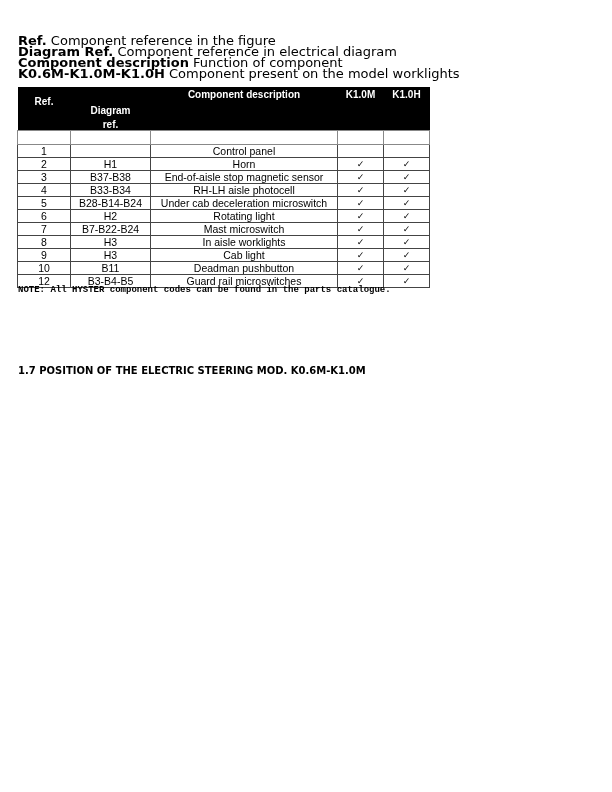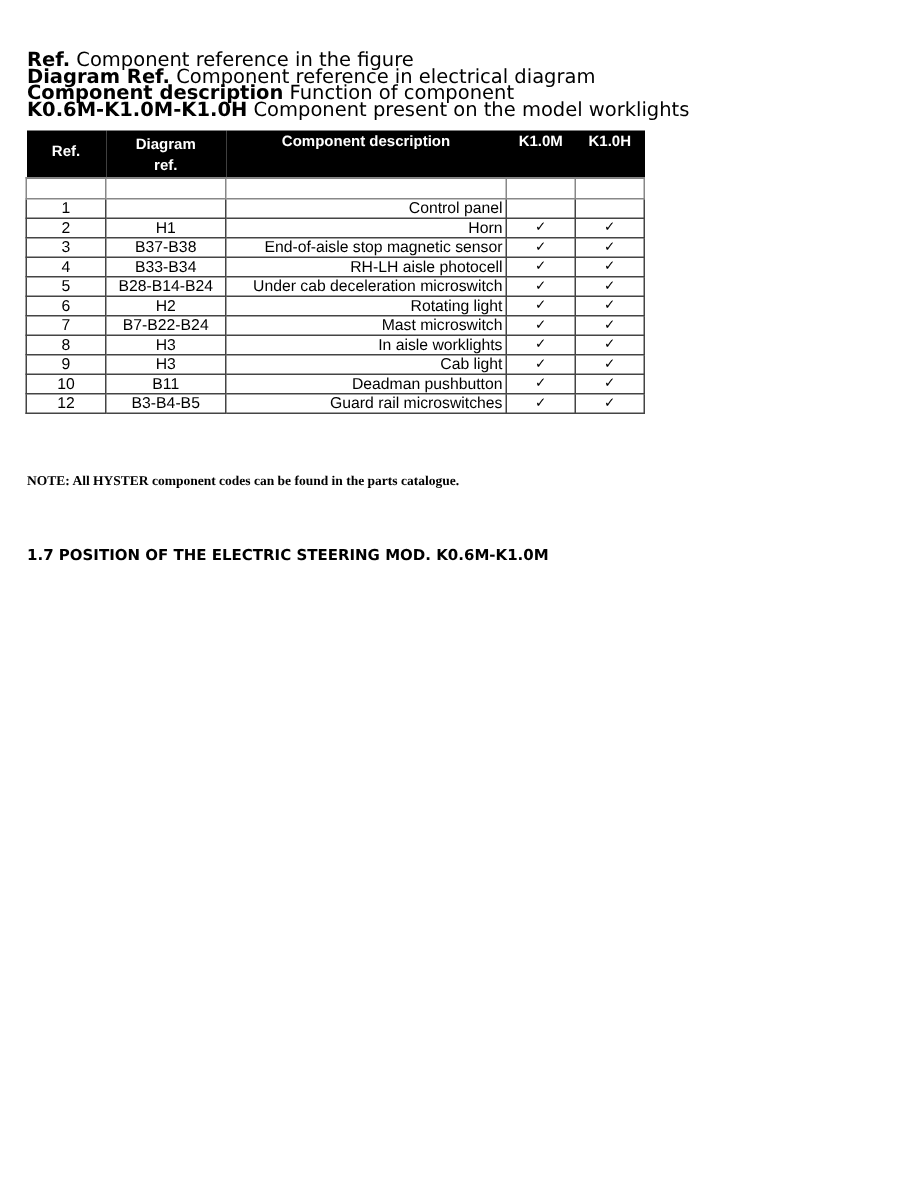--- a/index.html
+++ b/index.html
@@ -5,23 +5,23 @@
     html, body { margin: 0; padding: 0; background: #ffffff; }
     body { width: 612px; height: 792px; position: relative; overflow: hidden; color: #000; }
     .legend { position: absolute; left: 18px; top: 35px; font-family: "DejaVu Sans", sans-serif; font-size: 13px; line-height: 11px; }
     .legend b { font-weight: bold; }
     table.comp { position: absolute; left: 17px; top: 87px; width: 412px; border-collapse: collapse; font-family: "Liberation Sans", sans-serif; font-size: 10.5px; table-layout: fixed; }
     table.comp th { background: #000; color: #fff; font-weight: bold; font-size: 10px; height: 31px; padding: 0; vertical-align: top; }
     table.comp th span { display: block; }
     table.comp td { border: 1px solid #444; height: 12px; padding: 0 2px; line-height: 12px; white-space: nowrap; overflow: hidden; }
     table.comp tr.blank td { height: 13px; border-color: #888; }
     td.c { text-align: center; }
-    td.l { text-align: right; }
+    td.l { text-align: center; }
     .chk { font-family: "DejaVu Sans", sans-serif; font-size: 9px; }
-    .note { position: absolute; left: 18px; top: 315px; font-family: Liberation Serif, serif; font-size: 9px; font-weight: bold; text-align: center; }
+    .note { position: absolute; left: 18px; top: 285px; font-family: Liberation Mono, monospace; font-size: 9px; font-weight: bold; text-align: center; }
     .section { position: absolute; left: 18px; top: 321px; font-family: "DejaVu Sans", sans-serif; font-size: 10px; font-weight: bold; margin-top: 44px; }
   </style>
 </head>
 <body>
 
 <div class="legend">
   <div><b>Ref.</b> <span>Component reference in the figure</span></div>
   <div><b>Diagram Ref.</b> <span>Component reference in electrical diagram</span></div>
   <div><b>Component description</b> <span>Function of component</span></div>
   <div><b>K0.6M-K1.0M-K1.0H</b> <span>Component present on the model worklights</span></div>
@@ -34,21 +34,21 @@
     <col style="width:187px">
     <col style="width:46px">
     <col style="width:46px">
   </colgroup>
   <thead>
     <tr>
       <th>
           <span style="margin-top:9px">Ref.</span>
         </th>
       <th>
-          <span style="margin-top:4px">Diagram</span>
+          <span style="margin-top:18px">Diagram</span>
           <span style="margin-top:3px">ref.</span>
         </th>
       <th>
           <span style="margin-top:2px">Component description</span>
         </th>
       <th>
           <span style="margin-top:2px">K1.0M</span>
         </th>
       <th>
           <span style="margin-top:2px">K1.0H</span>

